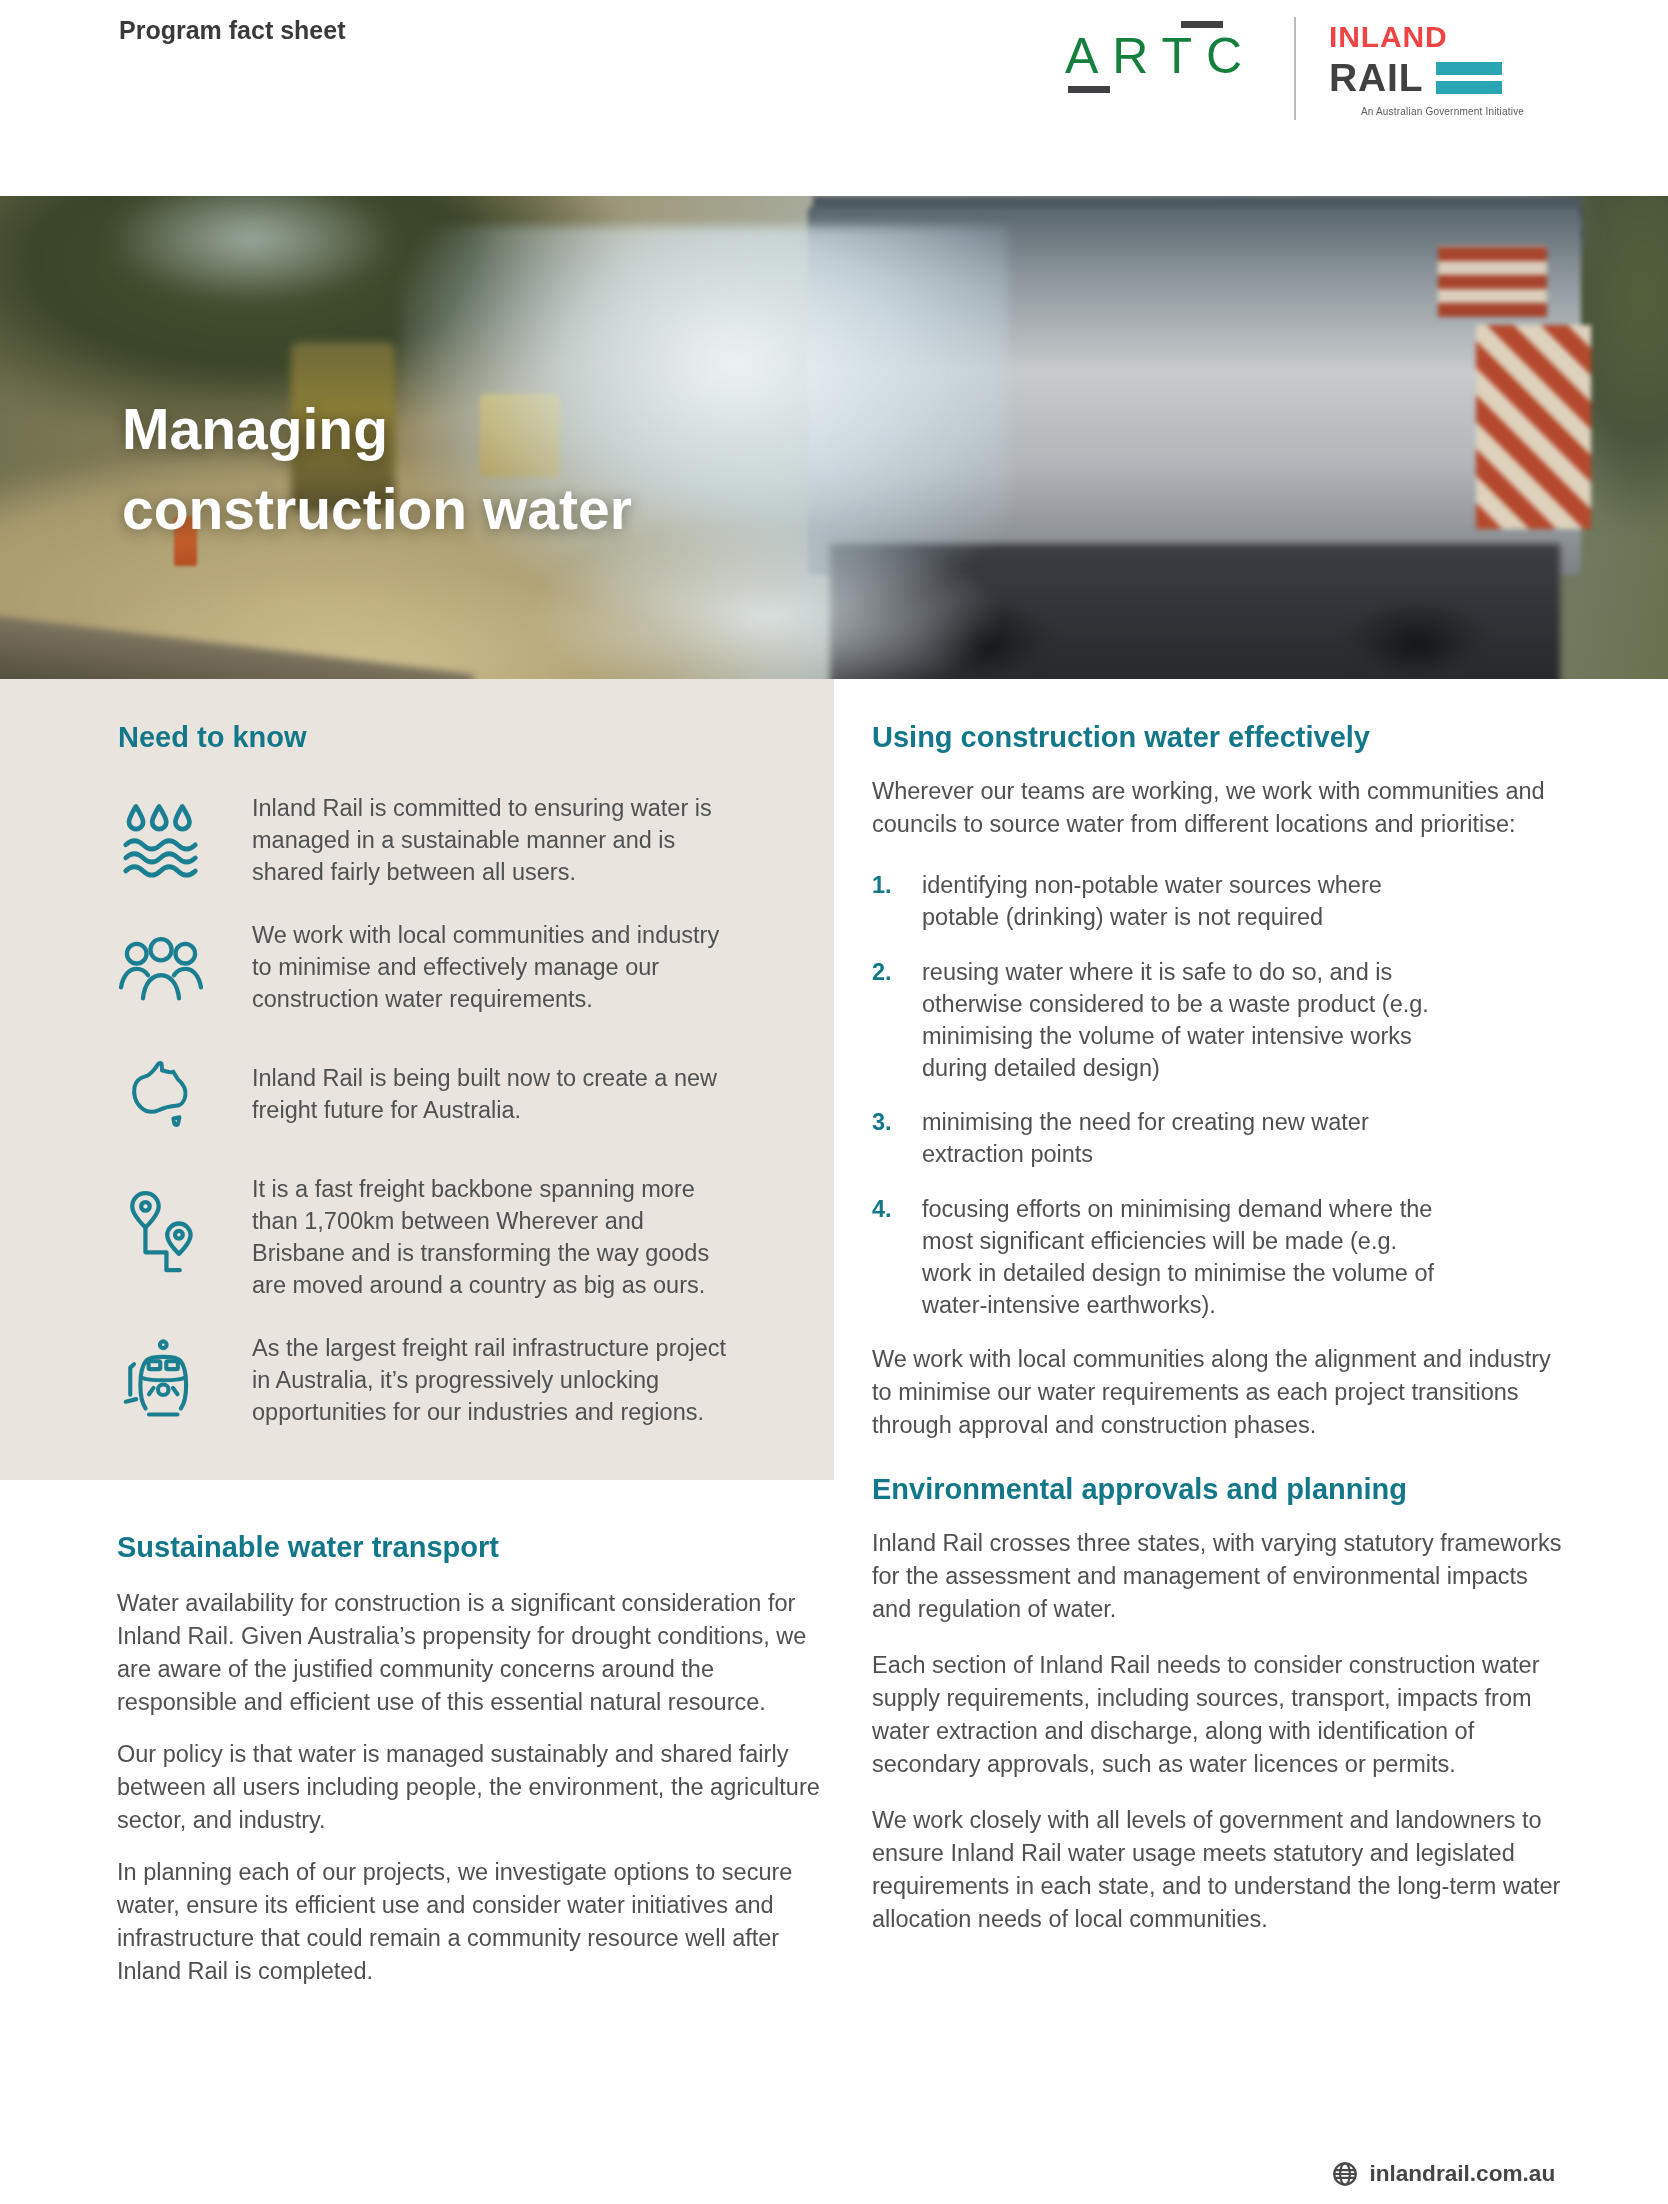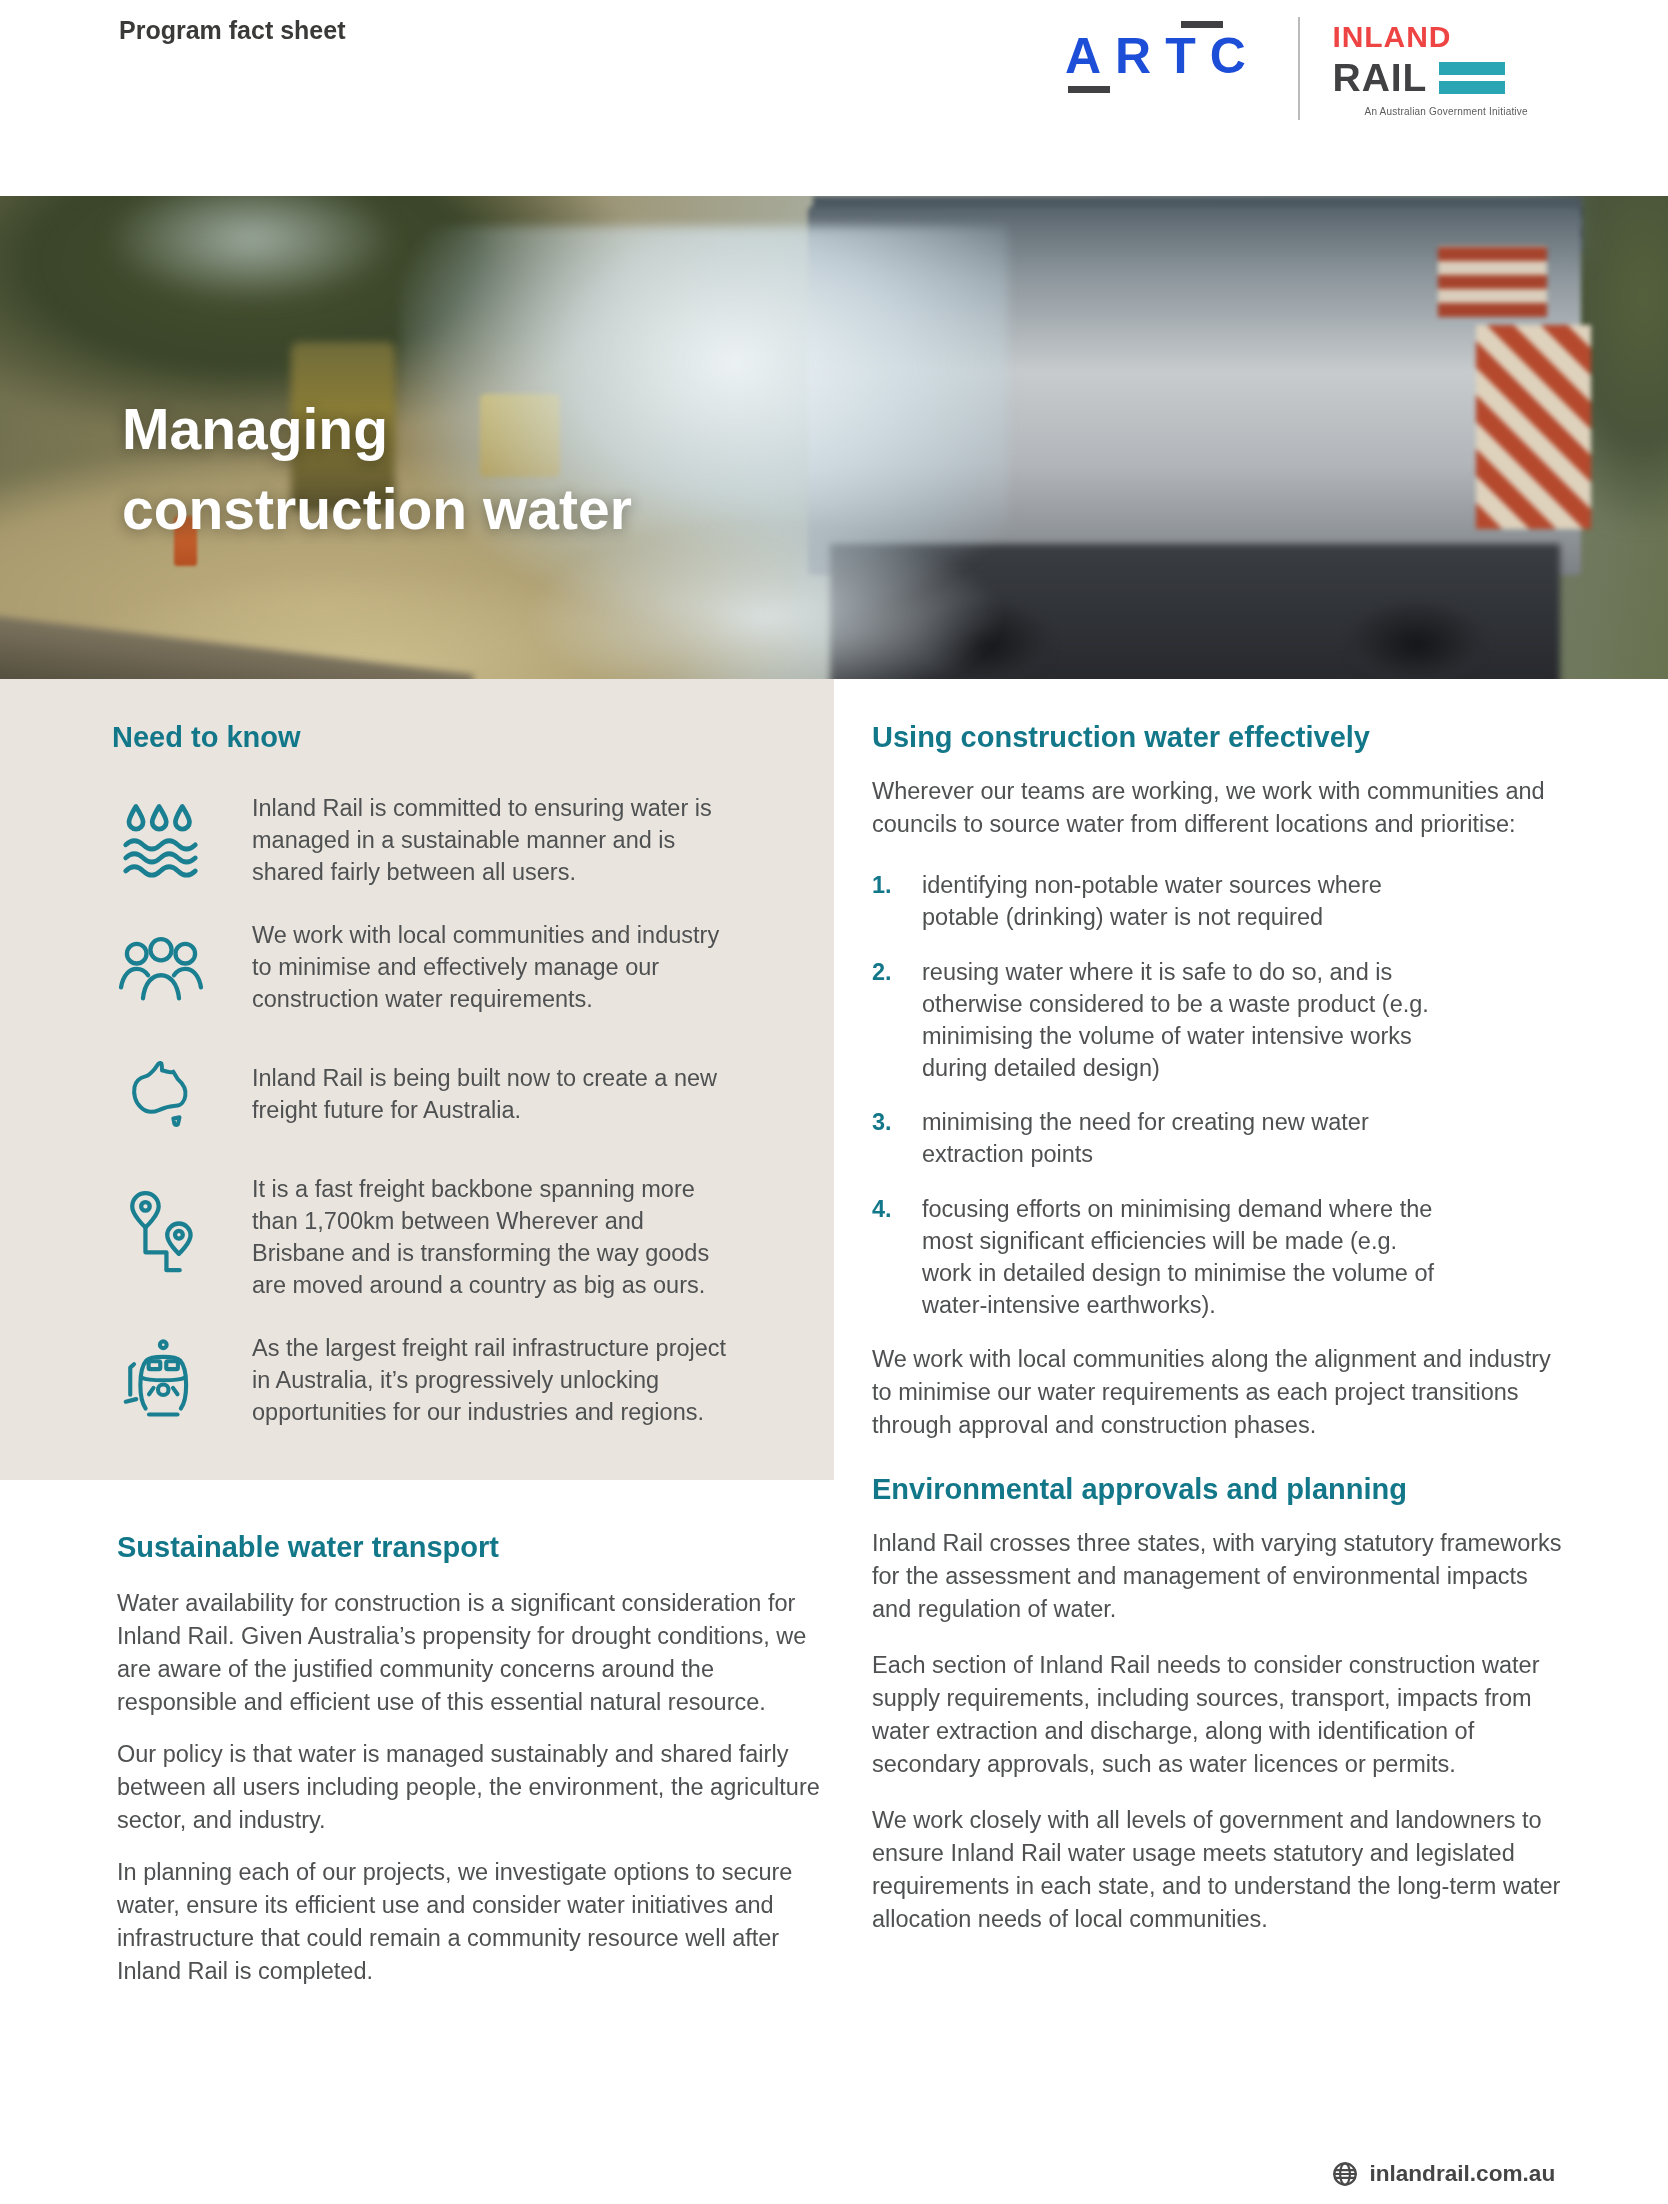--- a/index.html
+++ b/index.html
@@ -5,21 +5,21 @@
   * { margin:0; padding:0; box-sizing:border-box; }
   html,body { background:#ffffff; }
   body { font-family:"Liberation Sans", sans-serif; color:#4f5051; }
   .page { position:relative; width:1669px; height:2205px; background:#ffffff; overflow:hidden; }
 
   
   .topbar { position:absolute; top:0; left:0; width:1669px; height:196px; background:#ffffff;padding-left:8px; }
   .doc-type { position:absolute; left:119px; top:15.6px; font-size:25px; font-weight:bold; color:#3a3a39; }
   .logos { position:absolute; top:17.4px; left:1065px; display:flex; align-items:flex-start; }
   .artc-logo { position:relative; margin-top:14px; }
-  .artc-text { font-size:50px; font-weight:bold; letter-spacing:14px; color:#1d4ed8; line-height:50px; }
+  .artc-text { font-size:50px; font-weight:normal; letter-spacing:14px; color:#15803d; line-height:50px; }
   .artc-bar { position:absolute; width:42px; height:7px; background:#414042; }
   .artc-bar-top { top:-10.4px; left:116px; }
   .artc-bar-bottom { bottom:-12px; left:2.6px; }
   .logo-divider { width:1.7px; height:103px; background:#b9bab9; margin:0 33px 0 38px; }
   .ir-logo { display:flex; flex-direction:column; }
   .ir-line1 { font-size:30px; font-weight:bold; color:#ef4444; line-height:39px; letter-spacing:0.9px; }
   .ir-row { display:flex; align-items:center; gap:12px; margin-top:1.7px; }
   .ir-line2 { font-size:39px; font-weight:bold; color:#414042; line-height:39px; letter-spacing:0.9px; }
   .ir-bars { display:flex; flex-direction:column; gap:6px; }
   .ir-bar { width:66px; height:13px; background:#2aa5b4; }
@@ -68,21 +68,21 @@
   .h-splash { left:530px; top:330px; width:469px; height:183px;
      background:radial-gradient(ellipse, rgba(225,235,240,.85) 0%, rgba(225,235,240,0) 72%); filter:blur(6px); }
   .hero-title { position:absolute; left:122px; top:193px; font-size:57px; line-height:80px;
      font-weight:bold; color:#ffffff; text-shadow:0 1.7px 14px rgba(30,30,20,.45); z-index:5; }
   .hero-title span { display:block; }
 
   
   .left-panel { position:absolute; top:679px; left:0; width:834px; height:801px; background:#e9e5de;
      padding:42px 35px 0 106px; }
   h2.section-heading { font-size:29px; font-weight:bold; color:#13778a; line-height:33px; }
-  .left-panel h2 { margin-left:6px; margin-bottom:38px; }
+  .left-panel h2 { margin-left:12px; margin-bottom:38px; }
   .ntk-item { display:flex; gap:37px; margin-bottom:31px; align-items:center; }
   .ntk-icon { width:109px; min-width:109px; height:96px; display:flex; align-items:center; justify-content:center; }
   .ntk-icon svg { stroke:#1b7f92; fill:none; stroke-linecap:round; stroke-linejoin:round; }
   .ntk-text { font-size:23.5px; line-height:32px; color:#4f5051; width:488px; }
 
   
   .sustainable { position:absolute; top:1531px; left:117px; width:706px; }
   .sustainable h2 { margin-bottom:22.6px; }
   .sustainable p { font-size:23.5px; line-height:33px; margin-bottom:19px; }
 

